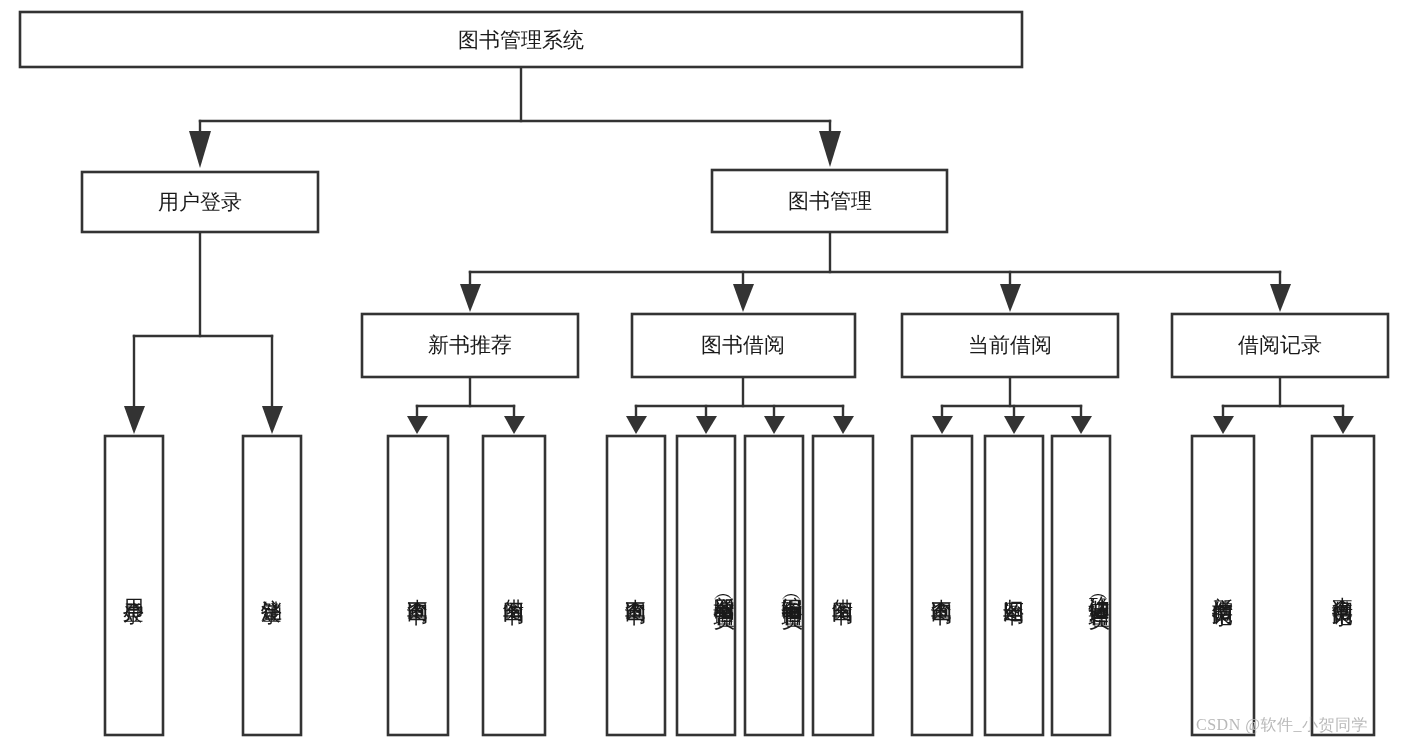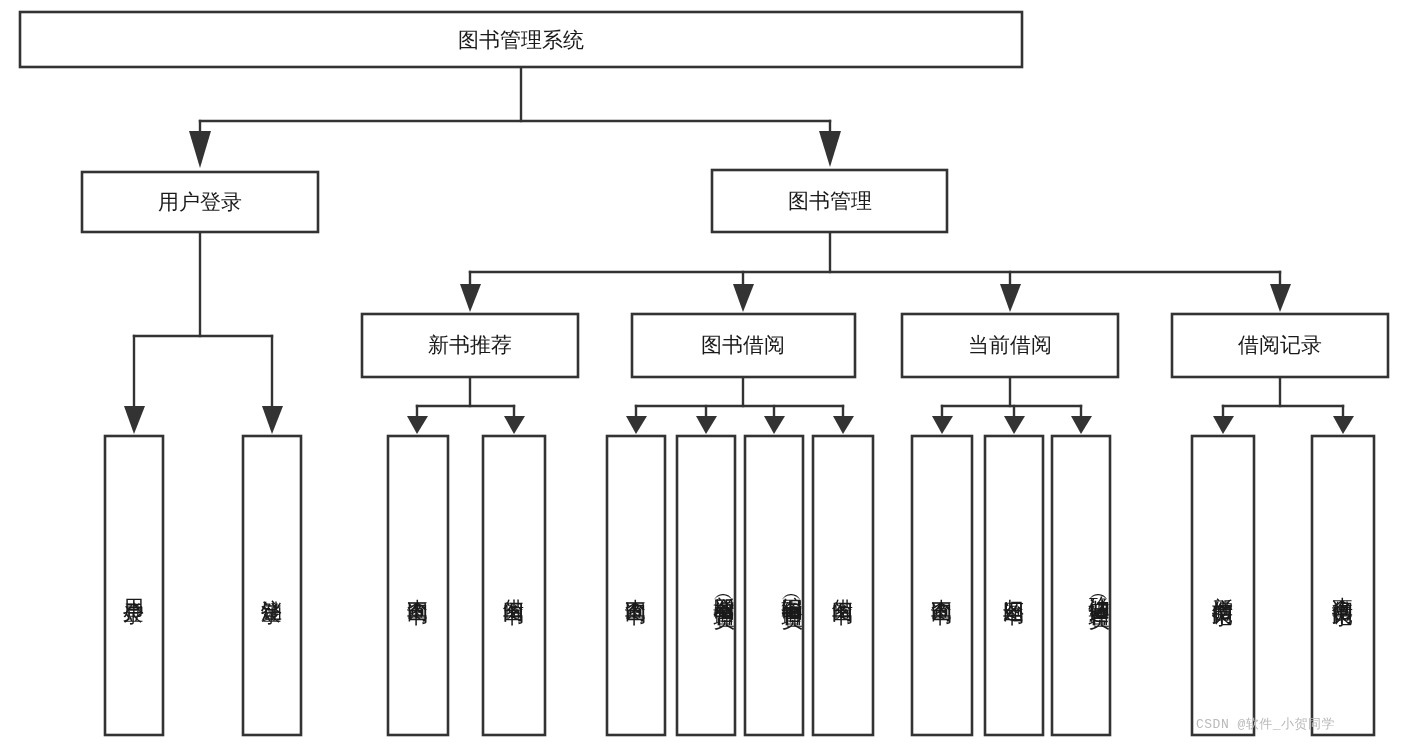--- a/index.html
+++ b/index.html
@@ -61,22 +61,22 @@
     display: flex;
     align-items: flex-start;
     justify-content: center;
     pointer-events: none;
   }
   .node-label-v.centered {
     align-items: center;
   }
   .watermark {
     position: absolute;
-    font-family: Liberation Mono, monospace;
-    font-size: 13px;
+    font-family: Liberation Serif, serif;
+    font-size: 16px;
     color: #b9b9b9;
     white-space: nowrap;
     letter-spacing: 0.5px;
   }
 </style>
 </head>
 <body>
 
 <div id="diagram-root">
 

